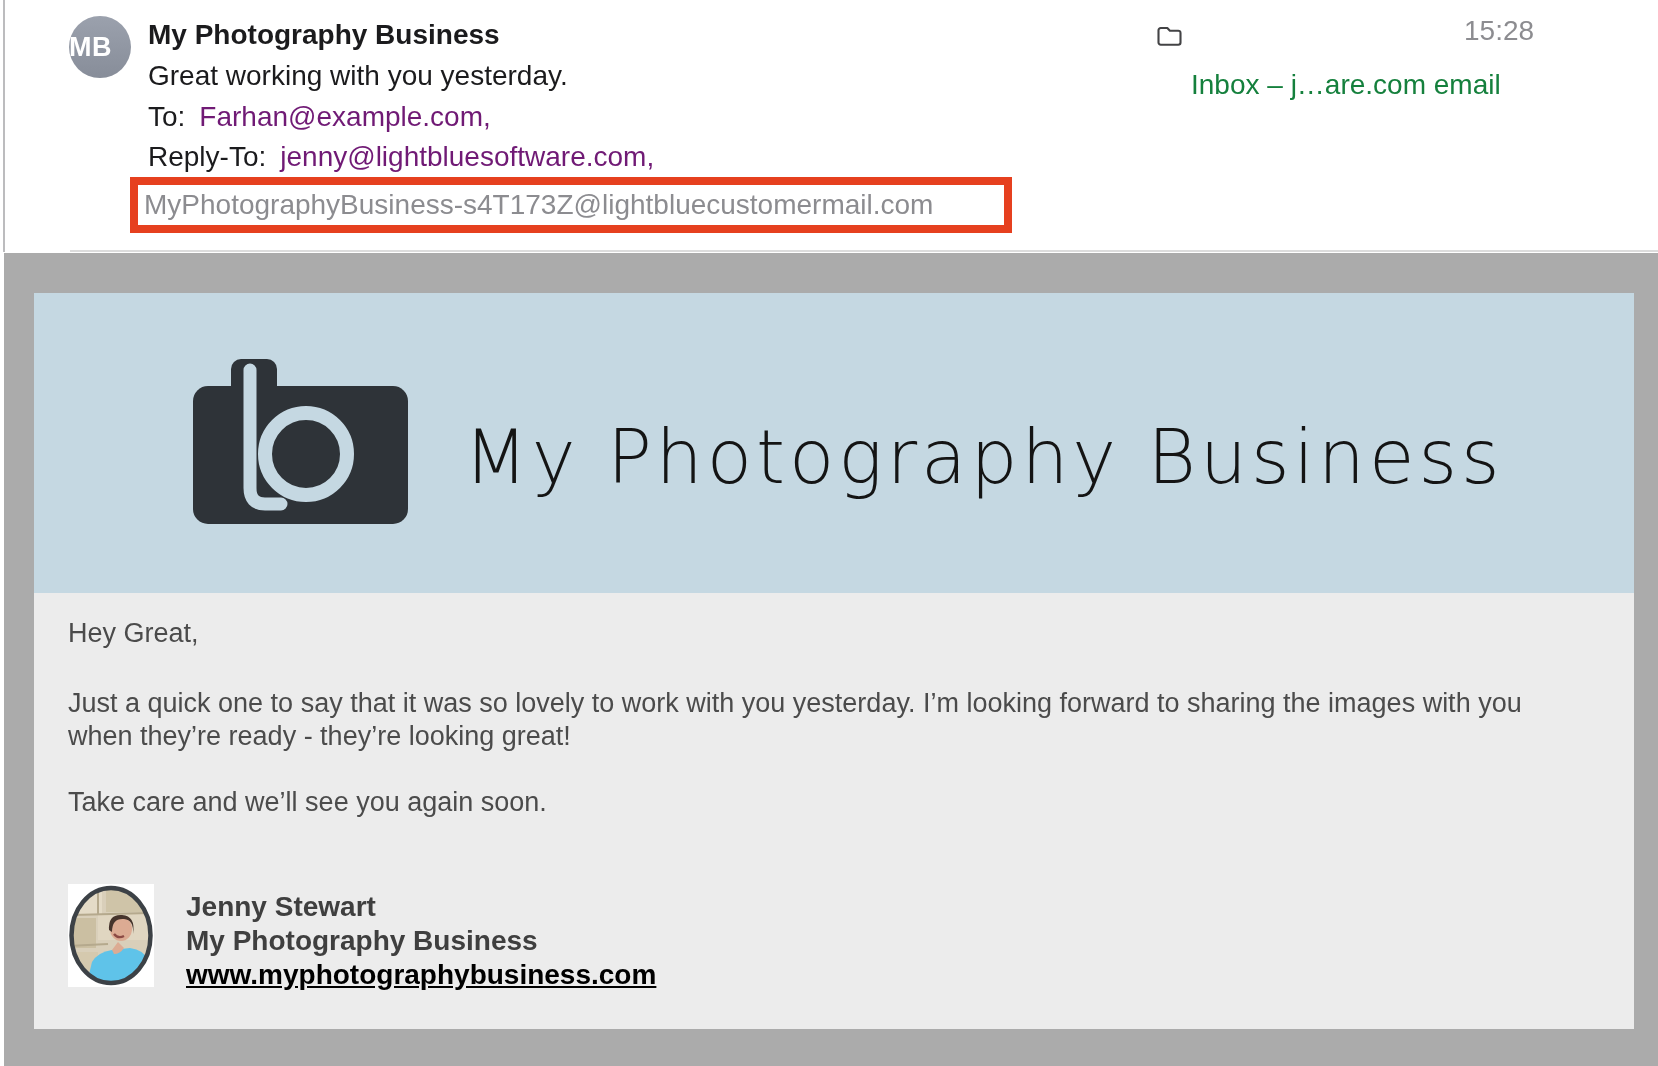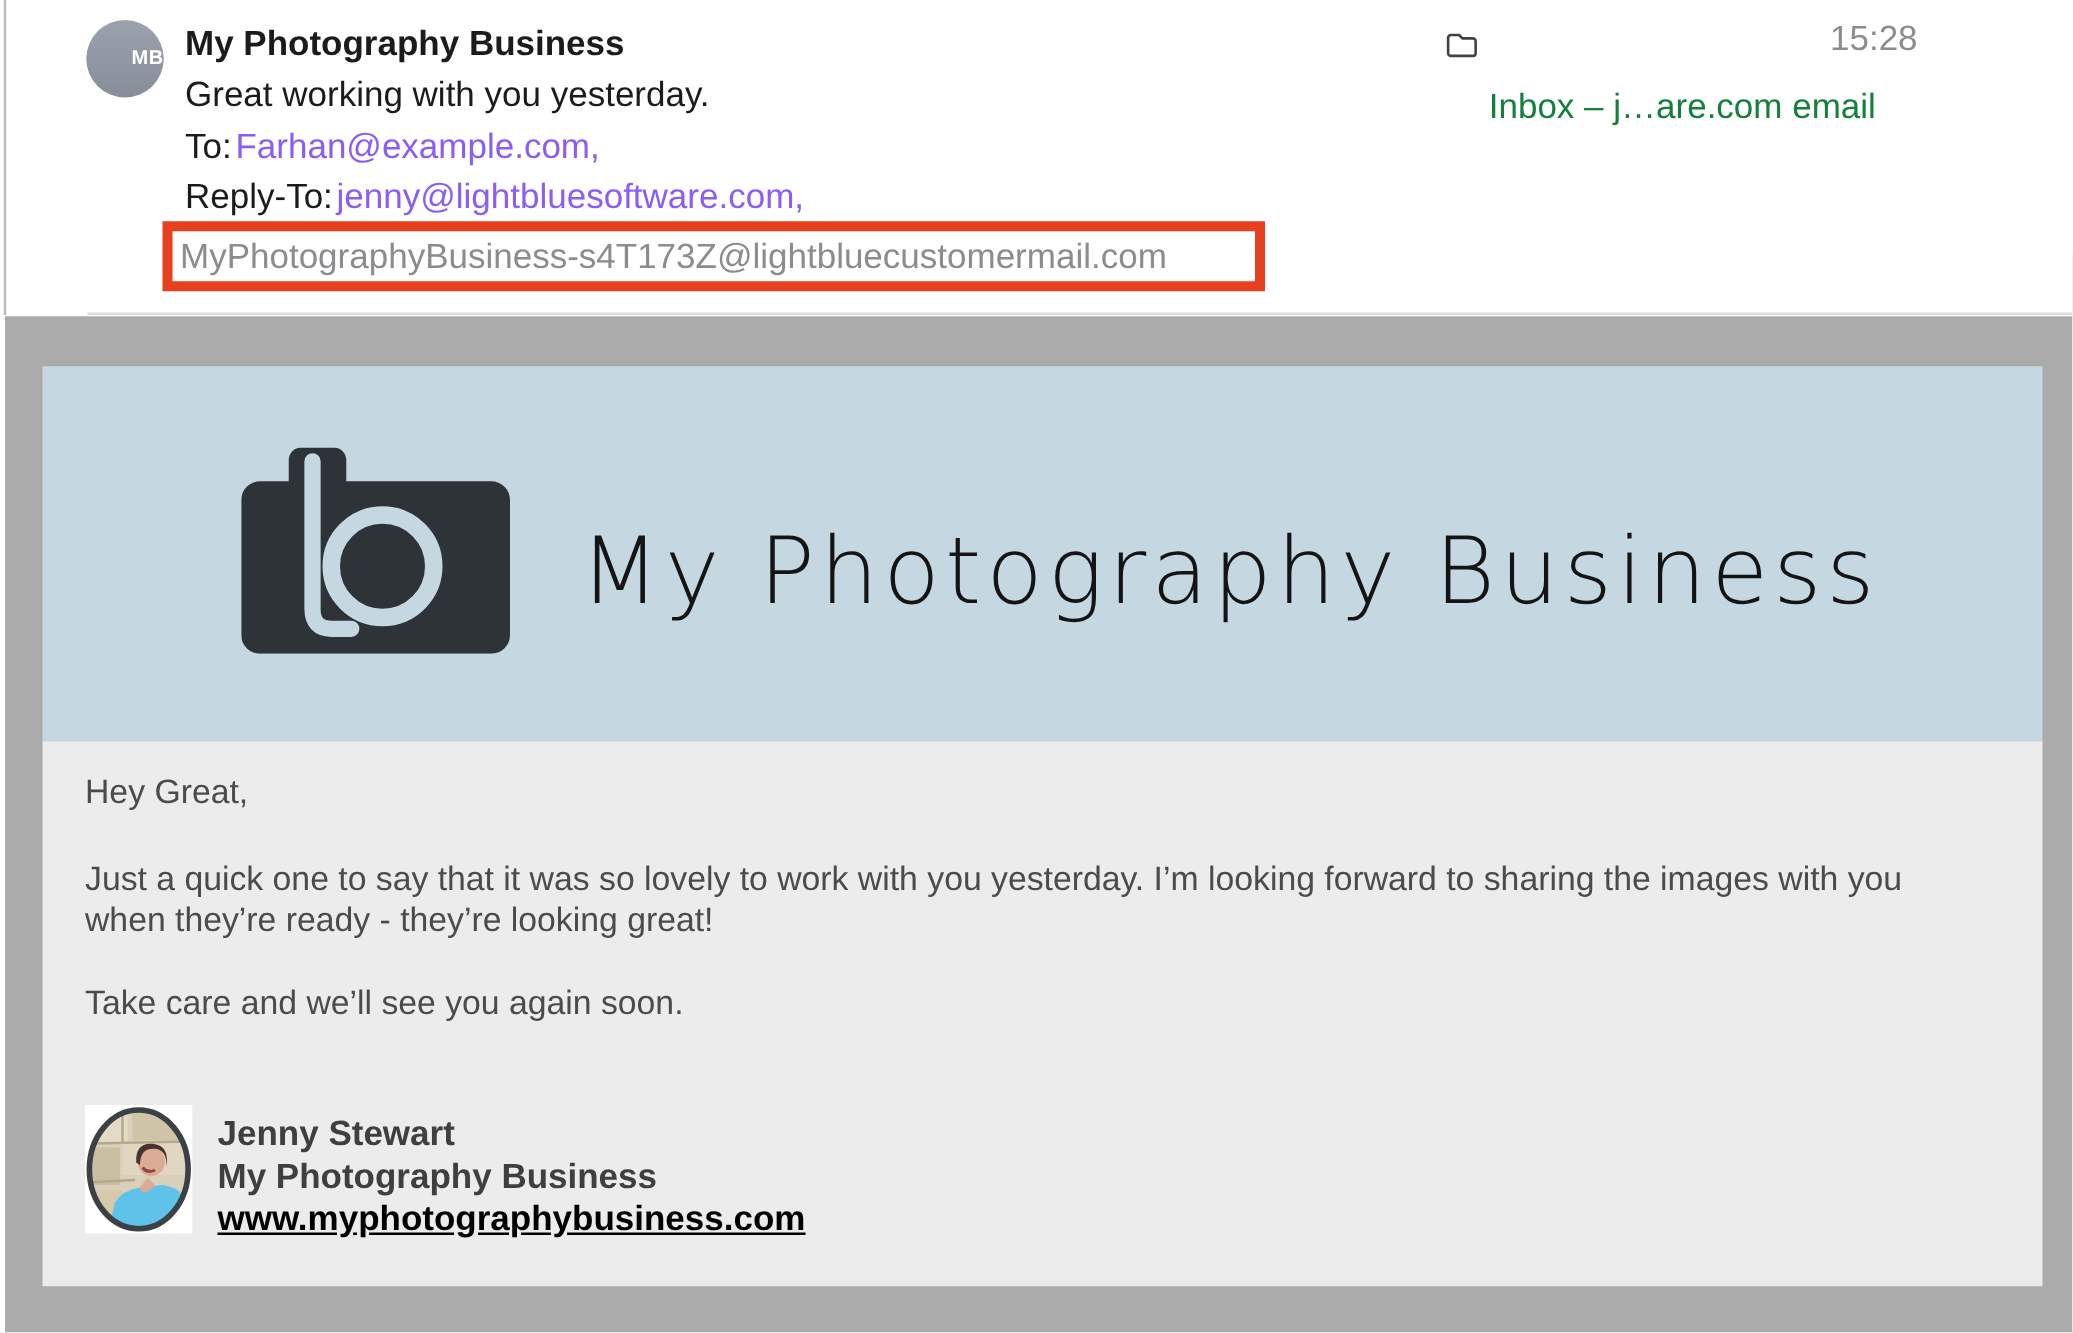--- a/index.html
+++ b/index.html
@@ -10,29 +10,29 @@
     overflow: hidden;
     background: #ffffff;
   }
 
   
   .left-rule { position: absolute; left: 3px; top: 0; width: 2px; height: 252px; background: #bcbcbe; }
   .avatar {
     position: absolute; left: 69px; top: 16px;
     width: 62px; height: 62px; border-radius: 50%;
     background: linear-gradient(180deg, #9ba1ad 0%, #878d99 100%);
-    color: #ffffff; font-weight: bold; font-size: 16px;
-    display: flex; align-items: center; justify-content: flex-end; letter-spacing: 0.5px;
+    color: #ffffff; font-weight: bold; font-size: 27px;
+    display: flex; align-items: center; justify-content: flex-start; letter-spacing: 0.5px;
   }
   .hline { position: absolute; font-size: 28px; color: #1b1b1d; left: 148px; line-height: 34px; white-space: nowrap; }
   .sender { top: 18px; font-weight: bold; }
   .subject { top: 59px; }
   .to-line { top: 100px; }
   .reply-line { top: 140px; }
-  .addr { color: #8b5cf6; margin-left: 3px; }
+  .addr { color: #701a75; margin-left: 14px; }
   .annotation-box {
     position: absolute; left: 130px; top: 177px;
     width: 882px; height: 56px; box-sizing: border-box;
     border: 8px solid #e6401f; background: #ffffff;
     display: flex; align-items: center;
   }
   .annotation-box span { font-size: 28px; color: #8c8c90; padding-left: 6px; white-space: nowrap; }
   .meta-folder-icon { position: absolute; left: 1156px; top: 24px; }
   .mailbox-label { position: absolute; left: 1191px; top: 21px; font-size: 28px; color: #15803d; white-space: nowrap; margin-top: 48px; }
   .time-label { position: absolute; left: 1464px; top: 15px; font-size: 28px; color: #8c8c90; }
@@ -60,21 +60,21 @@
   }
   .mail-body {
     height: 436px; background: #ececec; box-sizing: border-box;
     padding: 24px 36px 0 34px;
     font-size: 27px; line-height: 33px; color: #4b4b4b;
   }
   .mail-body p { margin: 0; max-width: 1460px; }
   .greeting { margin: 0; }
   .para { margin-top: 37px !important; }
   .closing { margin-top: 33px !important; }
-  .signature { margin-top: 65px; display: flex; align-items: flex-start; }
+  .signature { margin-top: 65px; display: flex; align-items: flex-start; gap: 12px; }
   .sig-photo { flex: 0 0 auto; }
   .sig-text { margin-left: 20px; margin-top: 6px; font-weight: bold; font-size: 28px; line-height: 34px; color: #3f3f3f; }
   .sig-link { color: #000000; text-decoration: underline; display: inline-block; }
 </style>
 </head>
 <body>
 
 <div class="page">
 
   <div class="left-rule"></div>

